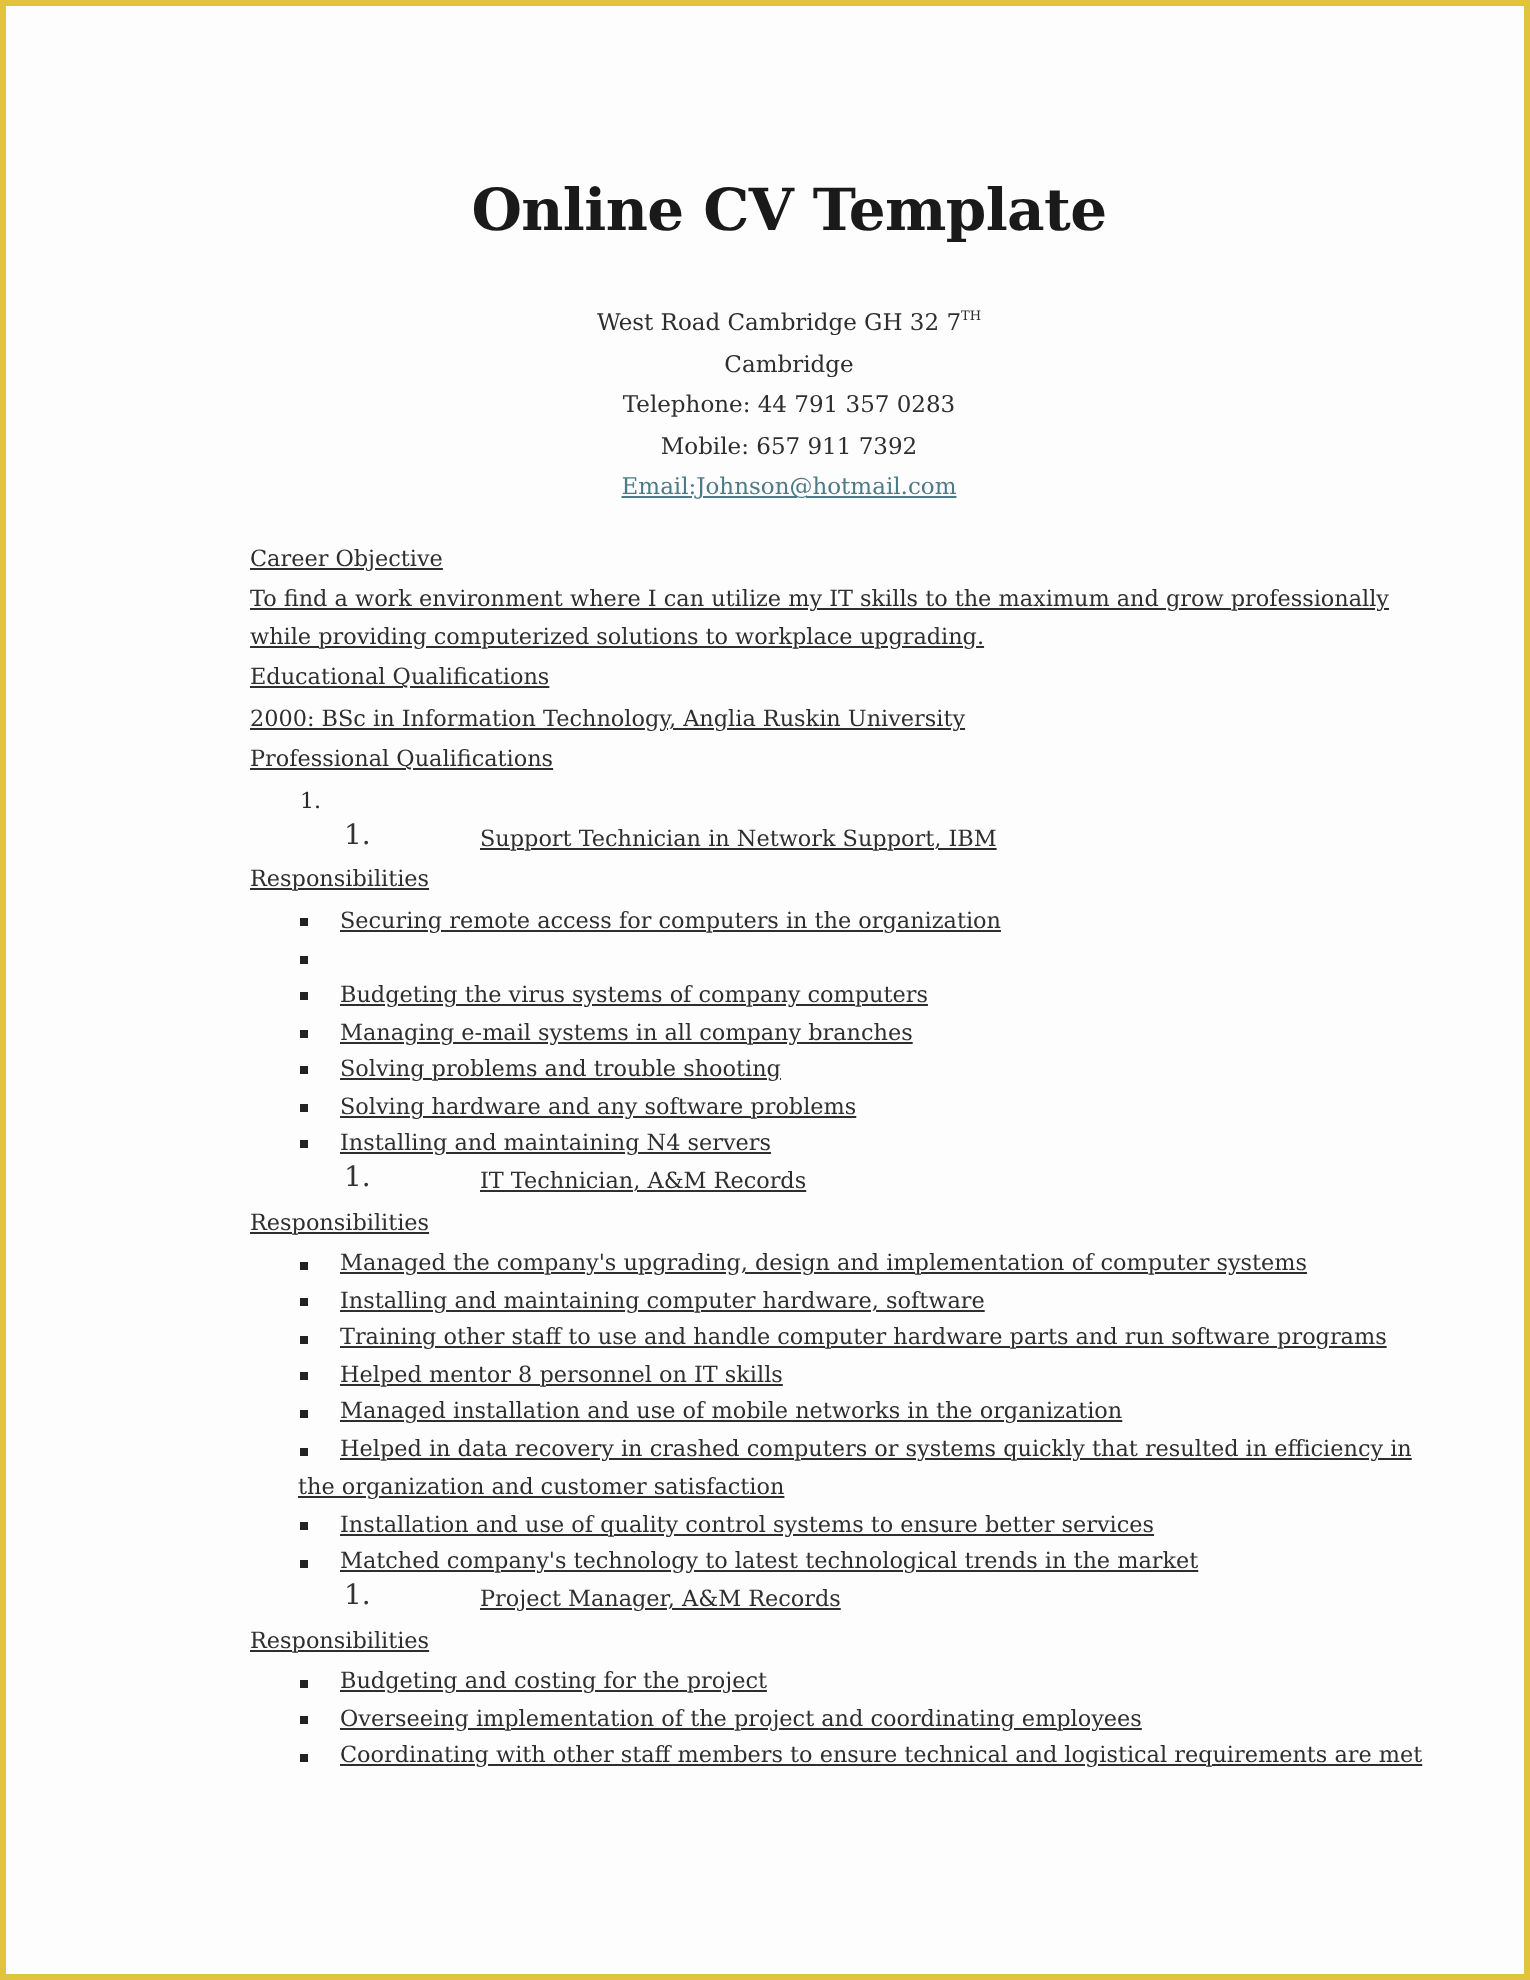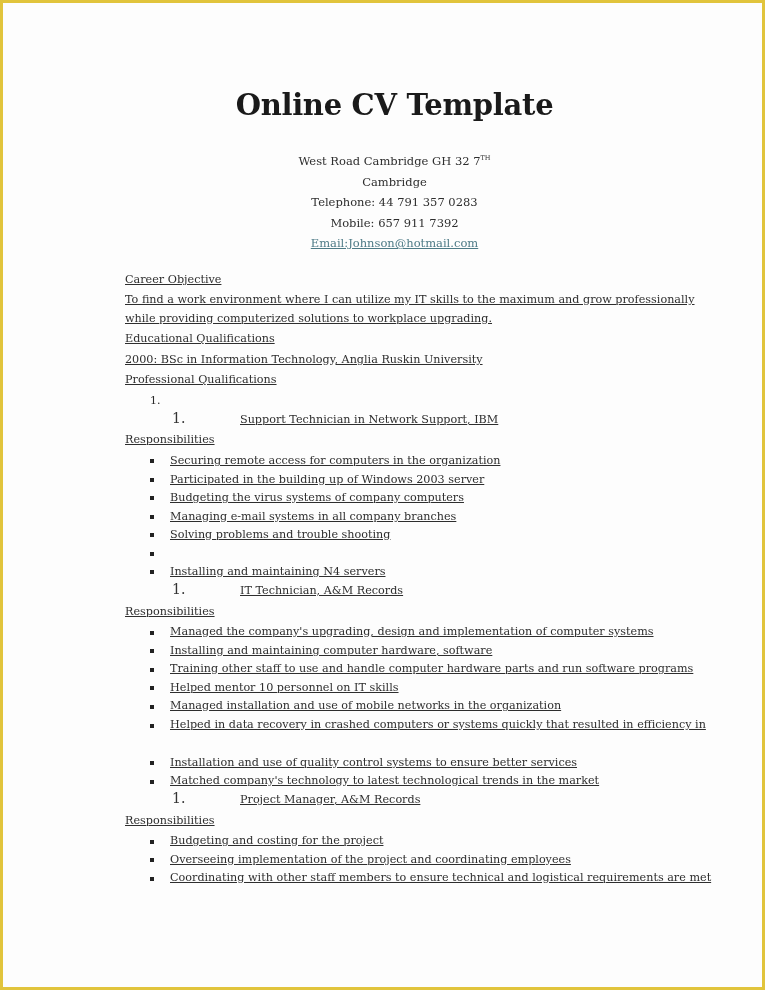--- a/index.html
+++ b/index.html
@@ -82,47 +82,48 @@
   <div class="line" style="top:373px">Professional Qualifications</div>
   <div class="num-small" style="top:394px">1.</div>
 
   <div class="num-big" style="top:410px">1.</div>
   <div class="line job" style="top:413px">Support Technician in Network Support, IBM</div>
   <div class="line" style="top:433px">Responsibilities</div>
 
   <div class="bullet" style="top:459px"></div>
   <div class="line bul-text" style="top:454px">Securing remote access for computers in the organization</div>
   <div class="bullet" style="top:478px"></div>
-  <div class="line bul-text" style="top:473px">Participated in the building up of Windows 2003 server</div>
   <div class="bullet" style="top:496px"></div>
   <div class="line bul-text" style="top:491px">Budgeting the virus systems of company computers</div>
   <div class="bullet" style="top:515px"></div>
   <div class="line bul-text" style="top:510px">Managing e-mail systems in all company branches</div>
   <div class="bullet" style="top:533px"></div>
   <div class="line bul-text" style="top:528px">Solving problems and trouble shooting</div>
   <div class="bullet" style="top:552px"></div>
+  <div class="line bul-text" style="top:547px">Solving hardware and any software problems</div>
   <div class="bullet" style="top:570px"></div>
   <div class="line bul-text" style="top:565px">Installing and maintaining N4 servers</div>
 
   <div class="num-big" style="top:581px">1.</div>
   <div class="line job" style="top:584px">IT Technician, A&amp;M Records</div>
   <div class="line" style="top:605px">Responsibilities</div>
 
   <div class="bullet" style="top:631px"></div>
   <div class="line bul-text" style="top:625px">Managed the company's upgrading, design and implementation of computer systems</div>
   <div class="bullet" style="top:649px"></div>
   <div class="line bul-text" style="top:644px">Installing and maintaining computer hardware, software</div>
   <div class="bullet" style="top:668px"></div>
   <div class="line bul-text" style="top:662px">Training other staff to use and handle computer hardware parts and run software programs</div>
   <div class="bullet" style="top:686px"></div>
-  <div class="line bul-text" style="top:681px">Helped mentor 10 personnel on IT skills</div>
+  <div class="line bul-text" style="top:681px">Helped mentor 8 personnel on IT skills</div>
   <div class="bullet" style="top:705px"></div>
   <div class="line bul-text" style="top:699px">Managed installation and use of mobile networks in the organization</div>
   <div class="bullet" style="top:724px"></div>
   <div class="line bul-text" style="top:718px">Helped in data recovery in crashed computers or systems quickly that resulted in efficiency in</div>
+  <div class="line wrap-cont" style="top:737px">the organization and customer satisfaction</div>
   <div class="bullet" style="top:761px"></div>
   <div class="line bul-text" style="top:756px">Installation and use of quality control systems to ensure better services</div>
   <div class="bullet" style="top:780px"></div>
   <div class="line bul-text" style="top:774px">Matched company's technology to latest technological trends in the market</div>
 
   <div class="num-big" style="top:790px">1.</div>
   <div class="line job" style="top:793px">Project Manager, A&amp;M Records</div>
   <div class="line" style="top:814px">Responsibilities</div>
 
   <div class="bullet" style="top:840px"></div>

